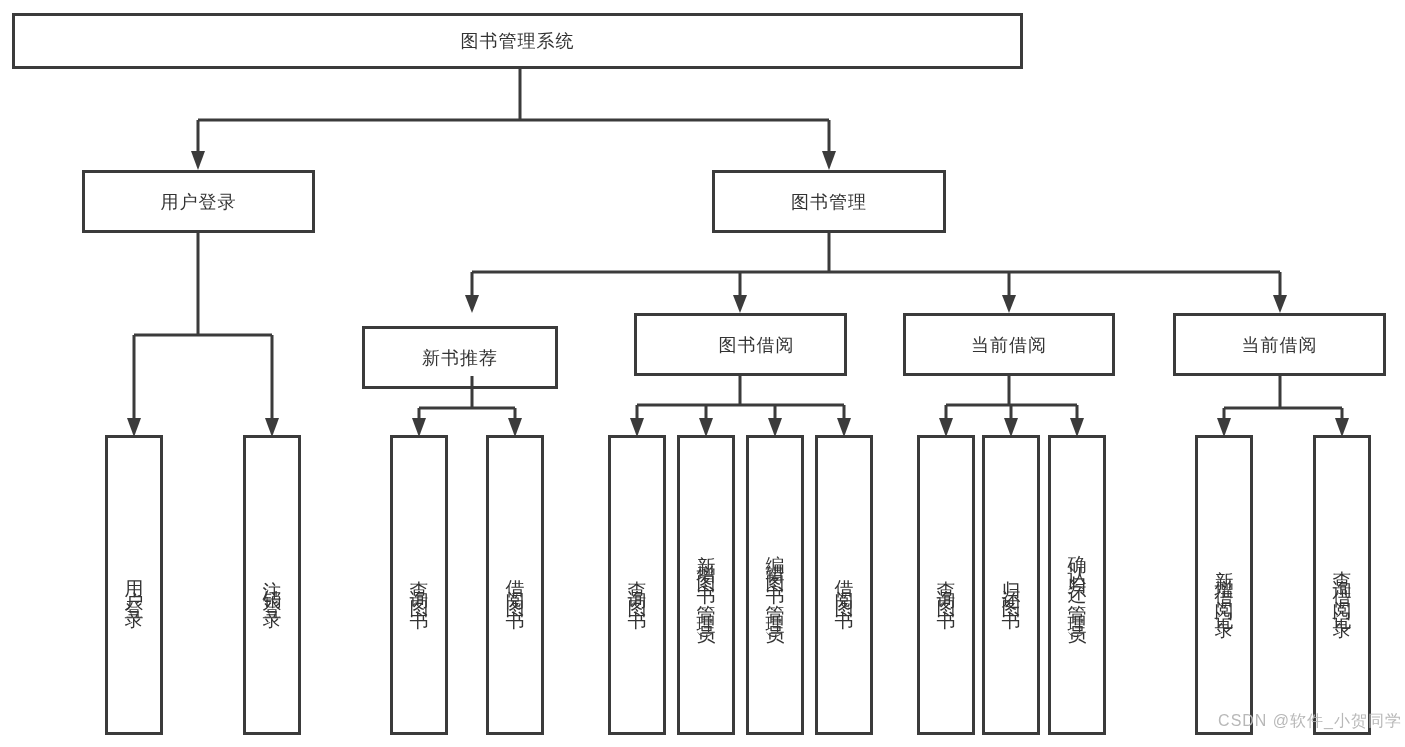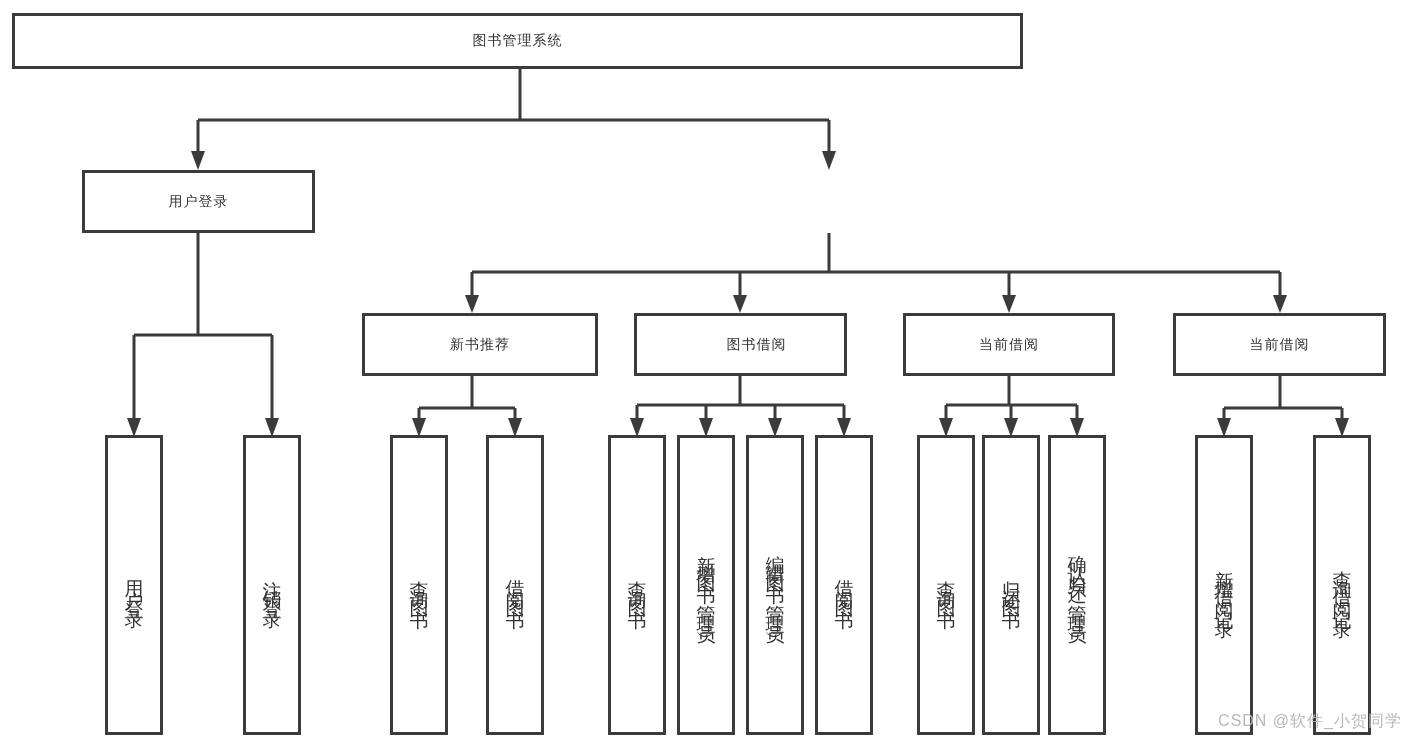--- a/index.html
+++ b/index.html
@@ -28,21 +28,21 @@
   }
   .box {
     position: absolute;
     background: var(--bg);
     border: 3px solid var(--line);
     color: var(--text);
     display: flex;
     align-items: center;
     justify-content: center;
     z-index: 1;
-    font-size: 14px;
+    font-size: 18px;
     letter-spacing: 1px;
     white-space: nowrap;
   }
   .box.tall {
     width: 58px;
     height: 300px;
     top: 435px;
     writing-mode: vertical-rl;
     text-orientation: mixed;
     font-size: 19px;
@@ -105,22 +105,23 @@
       <polygon points="1004,418 1018,418 1011,437"></polygon>
       <polygon points="1070,418 1084,418 1077,437"></polygon>
       <polygon points="1217,418 1231,418 1224,437"></polygon>
       <polygon points="1335,418 1349,418 1342,437"></polygon>
     </g>
   </svg>
 
   <div class="box" style="left:12px; top:13px; width:1011px; height:56px;">图书管理系统</div>
 
   <div class="box" style="left:82px; top:170px; width:233px; height:63px;">用户登录</div>
+  <div class="box" style="left:712px; top:170px; width:234px; height:63px;">图书管理</div>
 
-  <div class="box" style="left:362px; top:313px; width:236px; height:63px;">新书推荐</div>
+  <div class="box" style="left:362px; top:326px; width:196px; height:63px;">新书推荐</div>
   <div class="box" style="left:634px; top:313px; width:213px; height:63px;padding-left:32px;">图书借阅</div>
   <div class="box" style="left:903px; top:313px; width:212px; height:63px;">当前借阅</div>
   <div class="box" style="left:1173px; top:313px; width:213px; height:63px;">当前借阅</div>
 
   <div class="box tall" style="left:105px;">用户登录</div>
   <div class="box tall" style="left:243px;">注销登录</div>
 
   <div class="box tall" style="left:390px;">查询图书</div>
   <div class="box tall" style="left:486px;">借阅图书</div>
 

